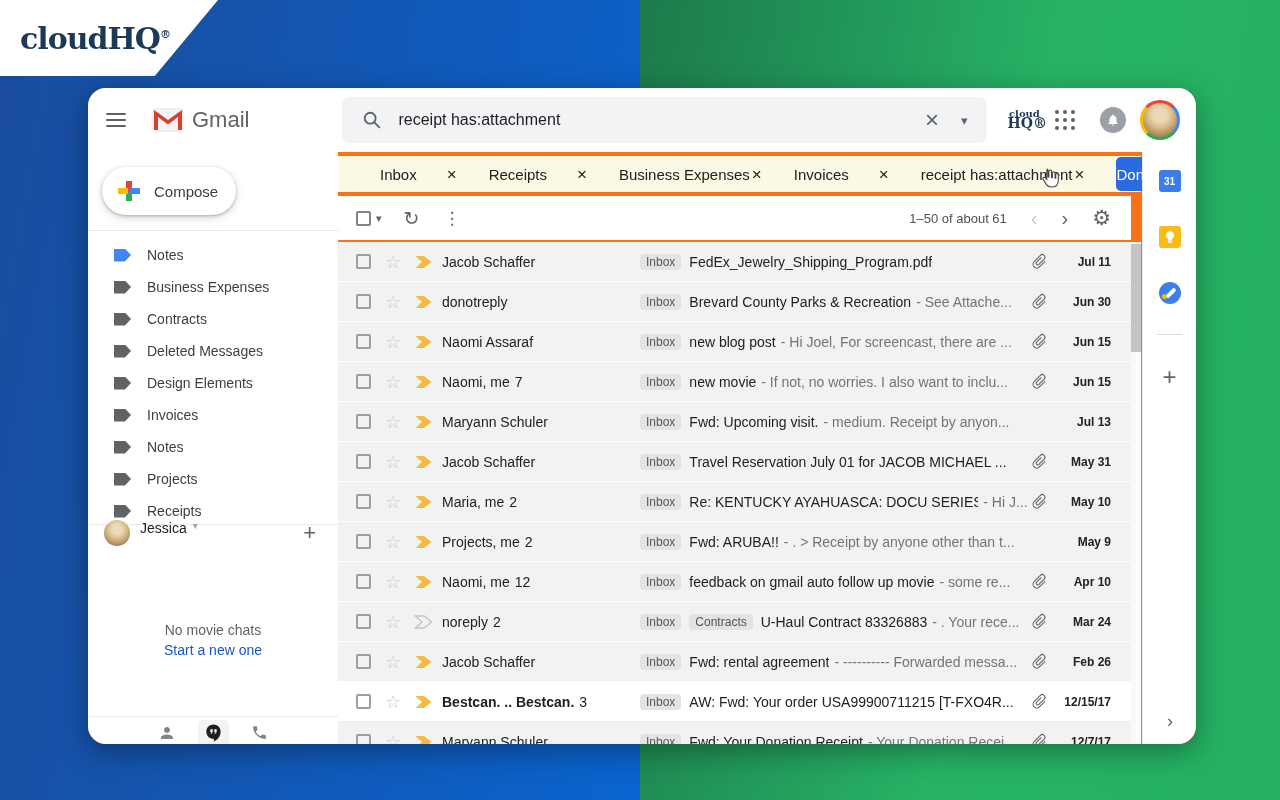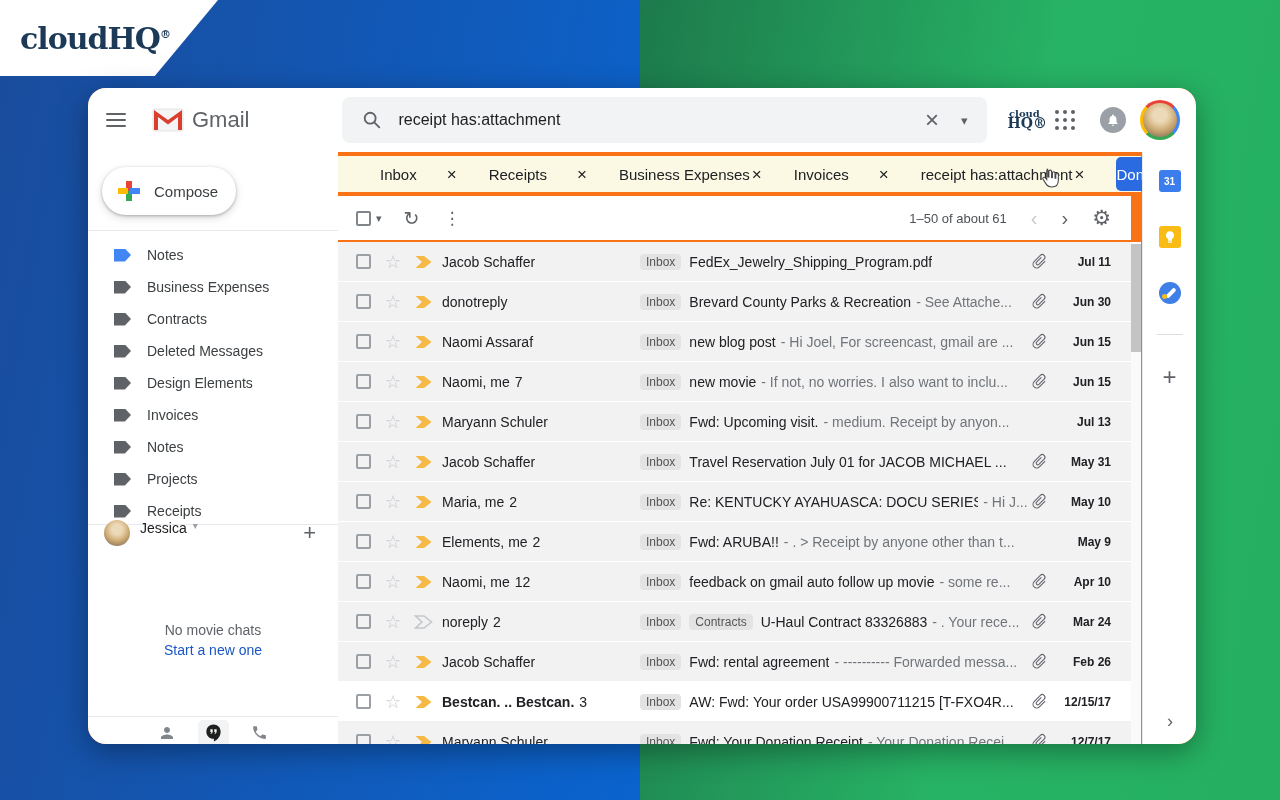--- a/index.html
+++ b/index.html
@@ -396,21 +396,21 @@
             </svg>
     </span>
     <span class="sender">
       <span class="sname">Naomi Assaraf</span>
     </span>
     <span class="line">
       <span class="tags" style="display:flex;">
               <span class="mail-tag">Inbox</span>
             </span>
       <span class="subj">new blog post</span>
-      <span class="snip">- Hi Joel, For screencast, gmail are ...</span>
+      <span class="snip">- Hi Joel, For screencast, there are ...</span>
     </span>
     <span class="clip">
       <svg width="17" height="17" viewBox="0 0 24 24">
               <path d="M16.5 6v11.5a4.5 4.5 0 0 1-9 0V5a3 3 0 0 1 6 0v10.5a1.5 1.5 0 0 1-3 0V6H9v9.5a3 3 0 0 0 6 0V5a4.5 4.5 0 0 0-9 0v12.5a6 6 0 0 0 12 0V6h-1.5z" fill="#5f6368"></path>
             </svg>
     </span>
     <span class="date">Jun 15</span>
   </div>
 
   <div class="row">
@@ -519,21 +519,21 @@
 
   <div class="row">
     <span class="cbx"></span>
     <span class="star">☆</span>
     <span class="imp">
       <svg width="20" height="14" viewBox="0 0 20 14">
               <path d="M1.5 1h8.5l7.5 6-7.5 6H1.5L8 7z"></path>
             </svg>
     </span>
     <span class="sender">
-      <span class="sname">Elements, me</span><span class="scount">2</span>
+      <span class="sname">Projects, me</span><span class="scount">2</span>
     </span>
     <span class="line">
       <span class="tags" style="display:flex;">
               <span class="mail-tag">Inbox</span>
             </span>
       <span class="subj">Fwd: ARUBA!!</span>
       <span class="snip">- . &gt; Receipt by anyone other than t...</span>
     </span>
     <span class="clip" style="visibility: hidden;">
       <svg width="17" height="17" viewBox="0 0 24 24">

